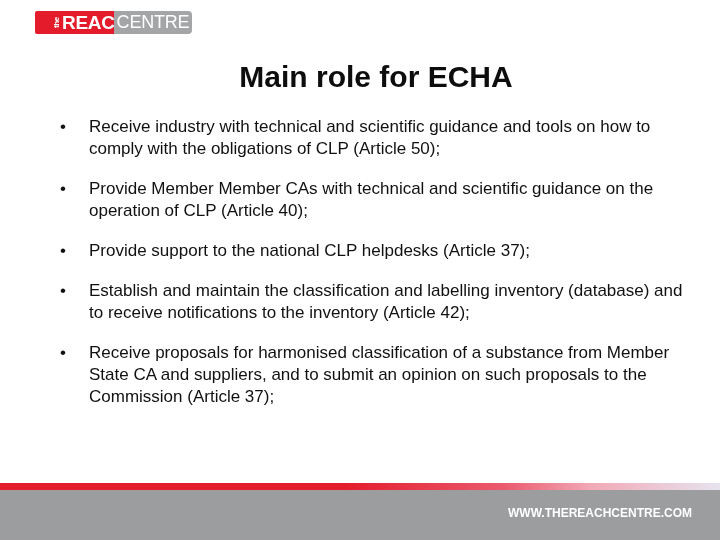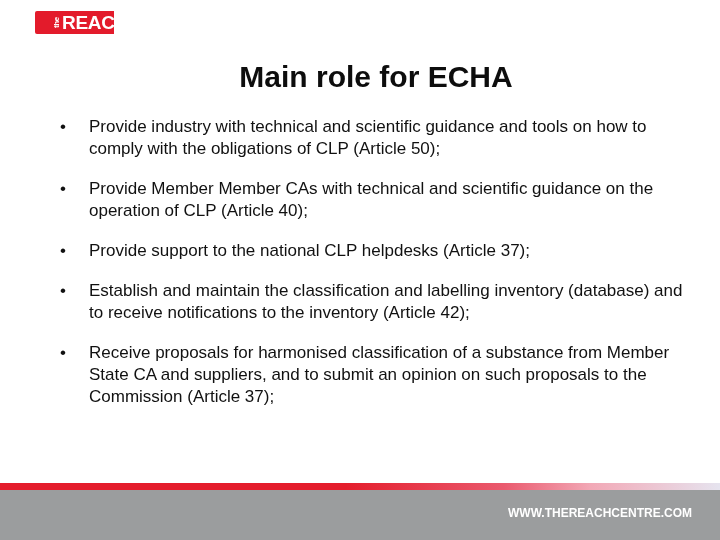--- a/index.html
+++ b/index.html
@@ -127,28 +127,31 @@
     }
   </style>
 </head>
 <body>
 
 <div class="logo">
   <div class="logo-red">
     <span class="logo-the">the</span>
     <span class="logo-reach">REACH</span>
   </div>
+  <div class="logo-gray">
+    <span class="logo-centre">CENTRE</span>
+  </div>
 </div>
 
 <h1 class="title">Main role for ECHA</h1>
 
 <ul class="bullets">
   <li class="bullet-item">
     <span class="bullet-mark">•</span>
-    <span>Provide industry with technical and scientific guidance and tools on how to comply with the obligations of CLP (</span><span class="it">Article 50</span><span>);</span>
+    <span>Receive industry with technical and scientific guidance and tools on how to comply with the obligations of CLP (</span><span class="it">Article 50</span><span>);</span>
   </li>
   <li class="bullet-item">
     <span class="bullet-mark">•</span>
     <span>Provide Member Member CAs with technical and scientific guidance on the operation of CLP </span><span class="it">(Article 40)</span><span>;</span>
   </li>
   <li class="bullet-item">
     <span class="bullet-mark">•</span>
     <span>Provide support to the national CLP helpdesks </span><span class="it">(Article 37)</span><span>;</span>
   </li>
   <li class="bullet-item">

